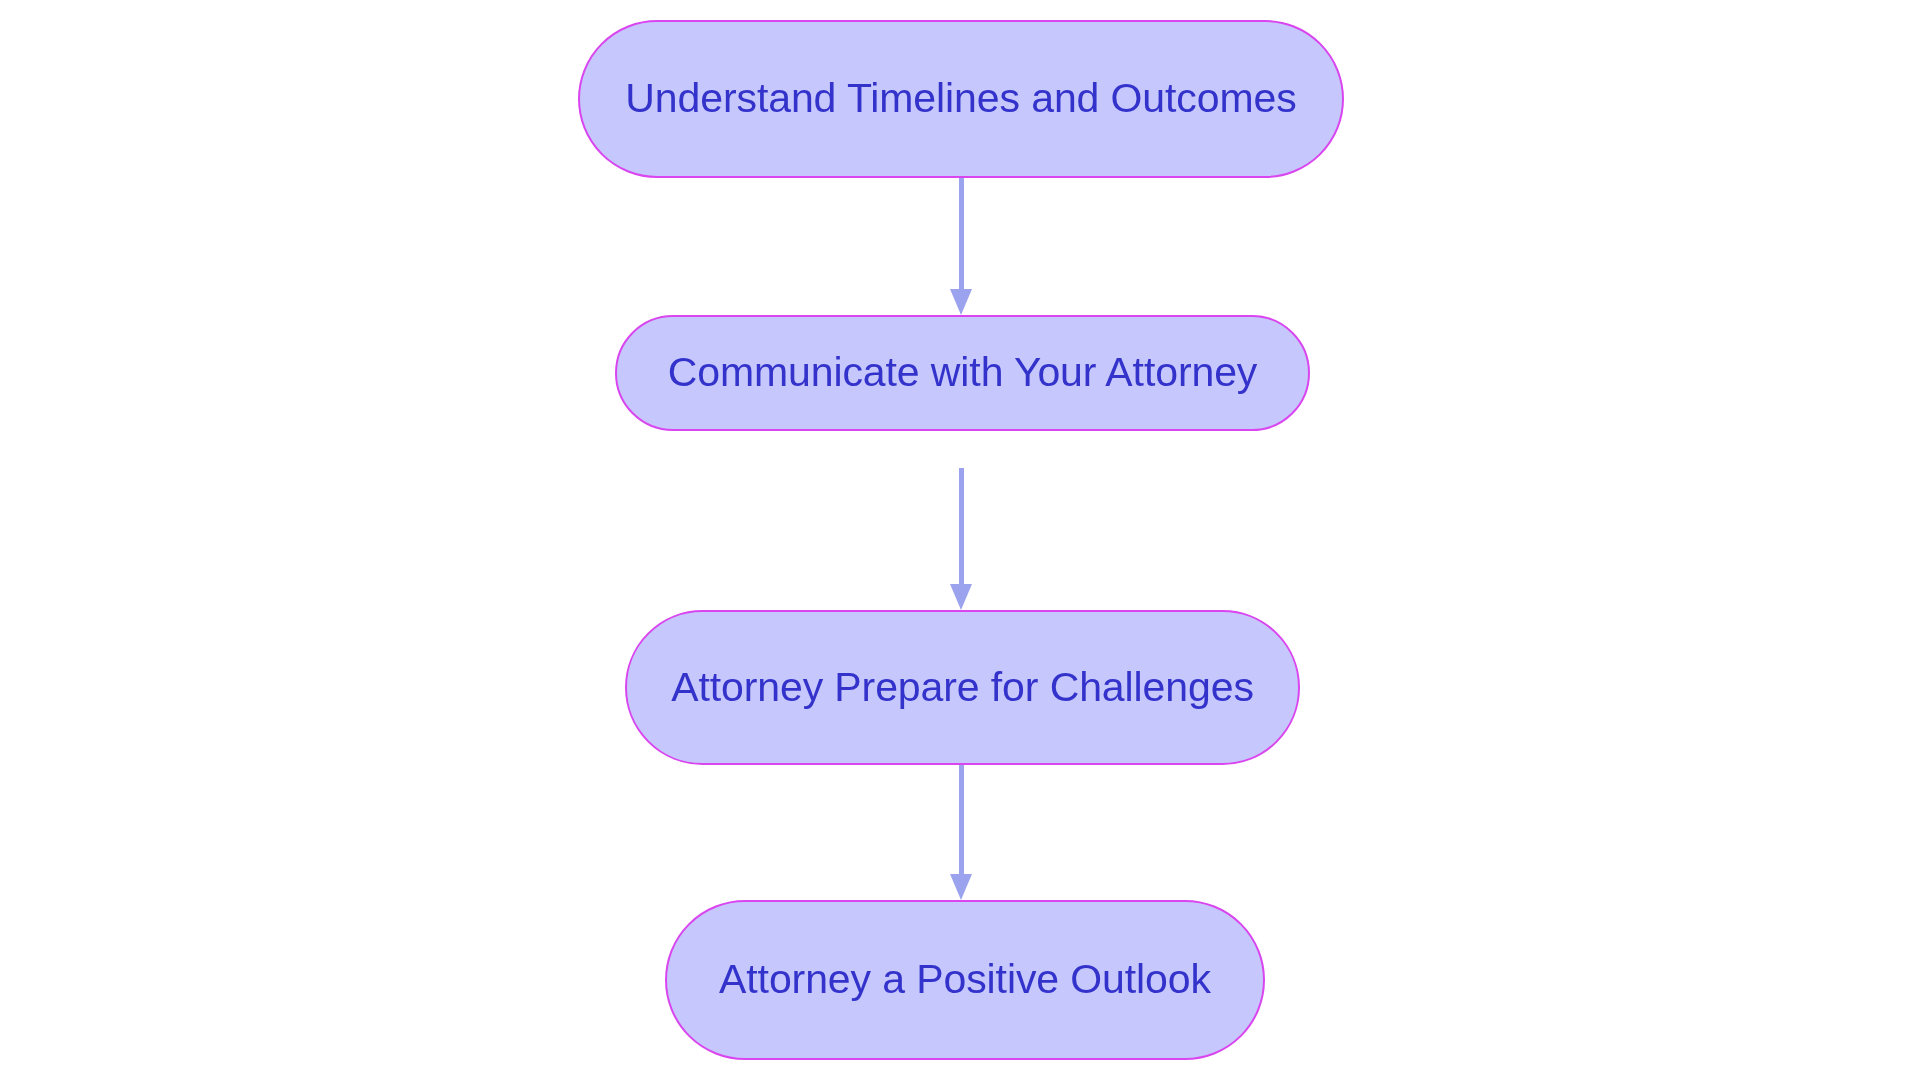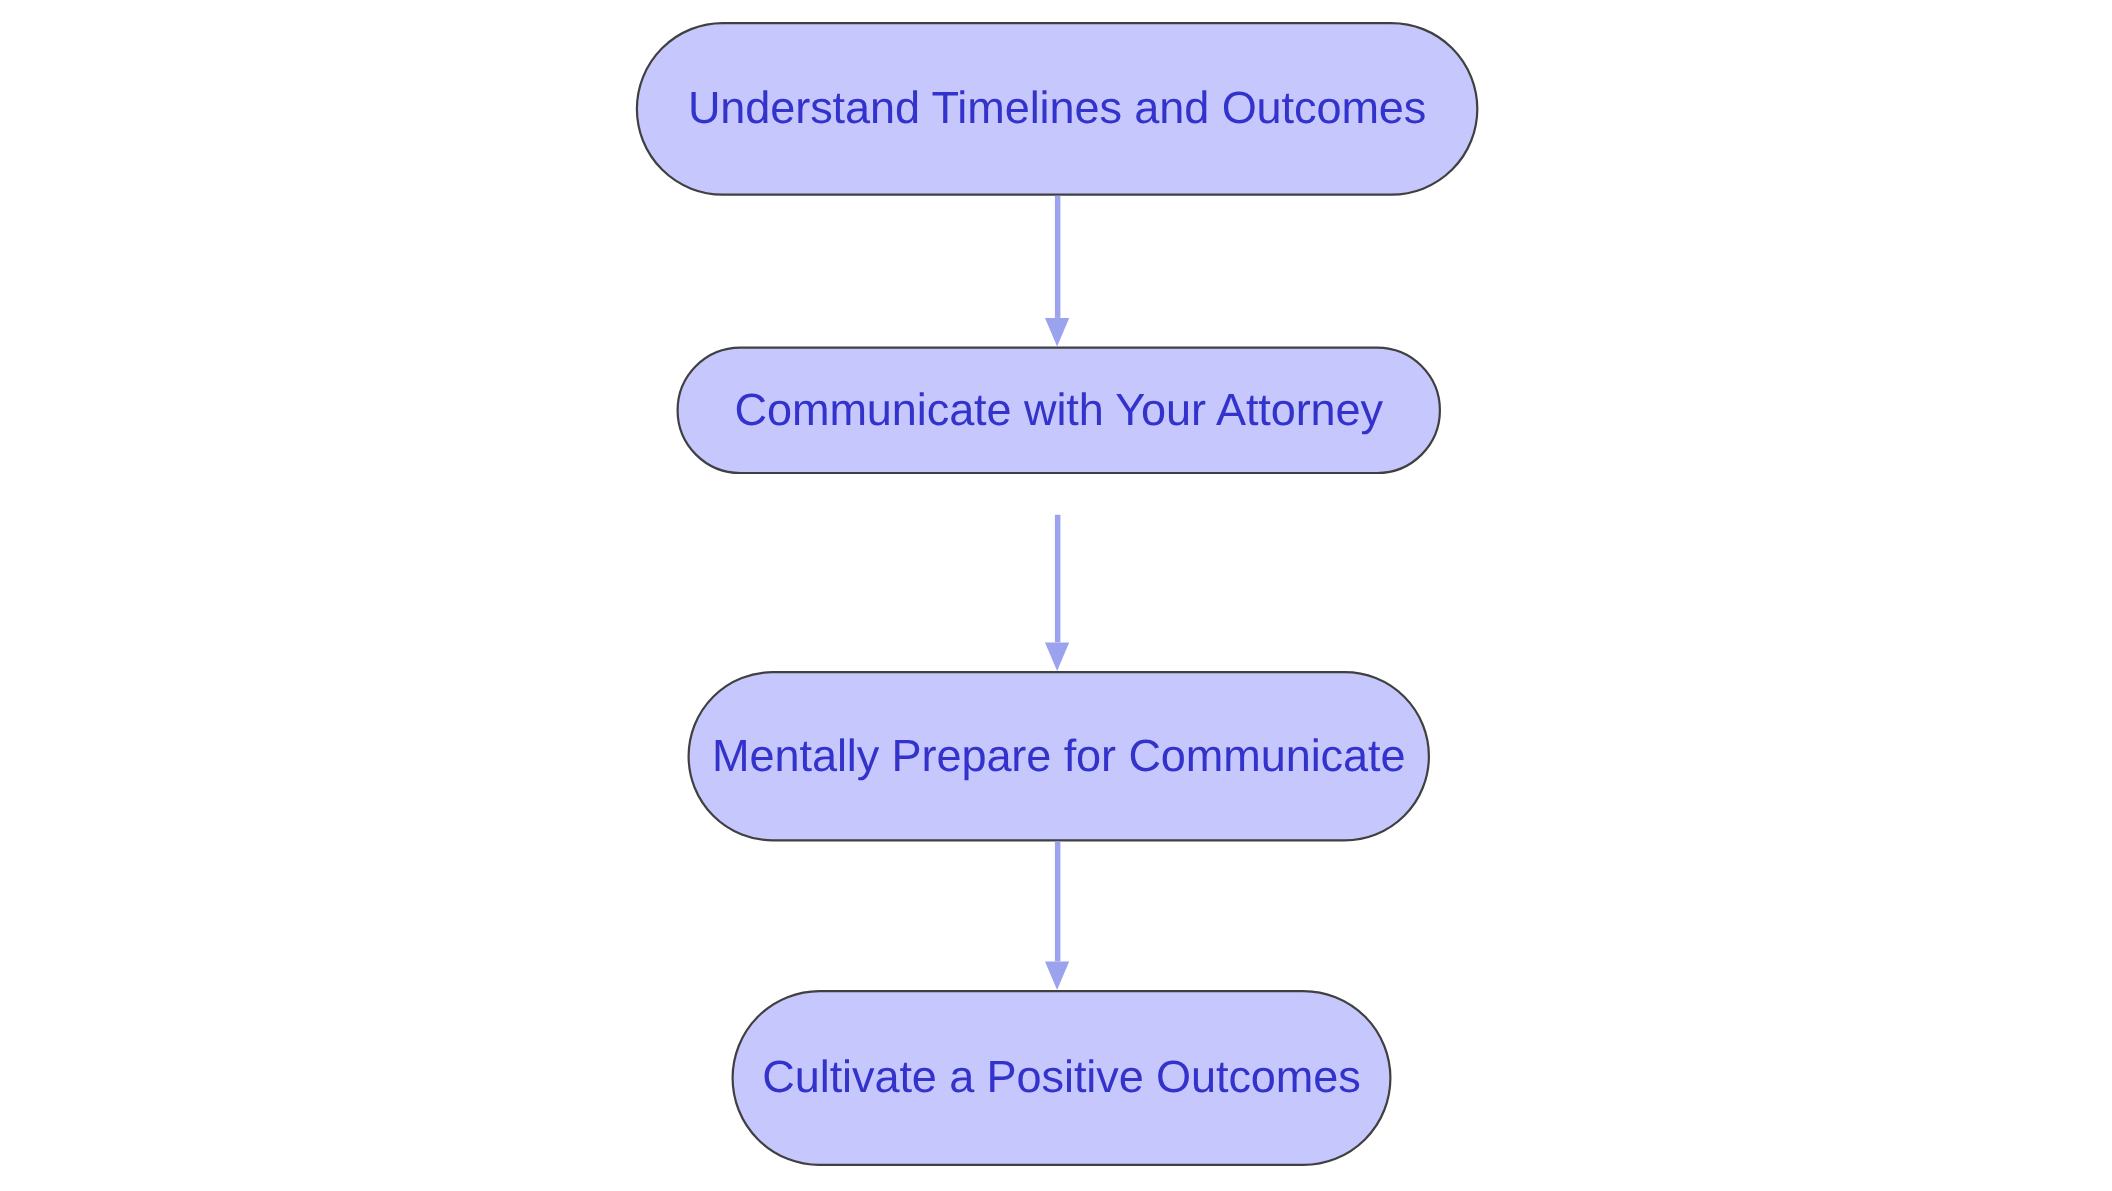--- a/index.html
+++ b/index.html
@@ -22,21 +22,21 @@
     background: #ffffff;
   }
 
   .node {
     position: absolute;
     box-sizing: border-box;
     display: flex;
     align-items: center;
     justify-content: center;
     background: #c6c7fc;
-    border: 2px solid #404040;
+    border: 2px solid #d946ef;
     border-radius: 999px;
     padding: 0 34px;
   }
 
   .node-label {
     font-family: "Liberation Sans", "DejaVu Sans", sans-serif;
     font-size: 41px;
     font-weight: 400;
     line-height: 1.1;
     color: #3333cc;
@@ -102,25 +102,25 @@
   <div class="node" id="node-1">
     <span class="node-label">Communicate with Your Attorney</span>
   </div>
 
   <div class="edge" id="edge-1">
     <div class="edge-stem"></div>
     <div class="edge-head"></div>
   </div>
 
   <div class="node" id="node-2">
-    <span class="node-label">Mentally Prepare for Communicate</span>
+    <span class="node-label">Attorney Prepare for Challenges</span>
   </div>
 
   <div class="edge" id="edge-2">
     <div class="edge-stem"></div>
     <div class="edge-head"></div>
   </div>
 
   <div class="node" id="node-3">
-    <span class="node-label">Cultivate a Positive Outcomes</span>
+    <span class="node-label">Attorney a Positive Outlook</span>
   </div>
 
 </div>
 
 </body></html>

